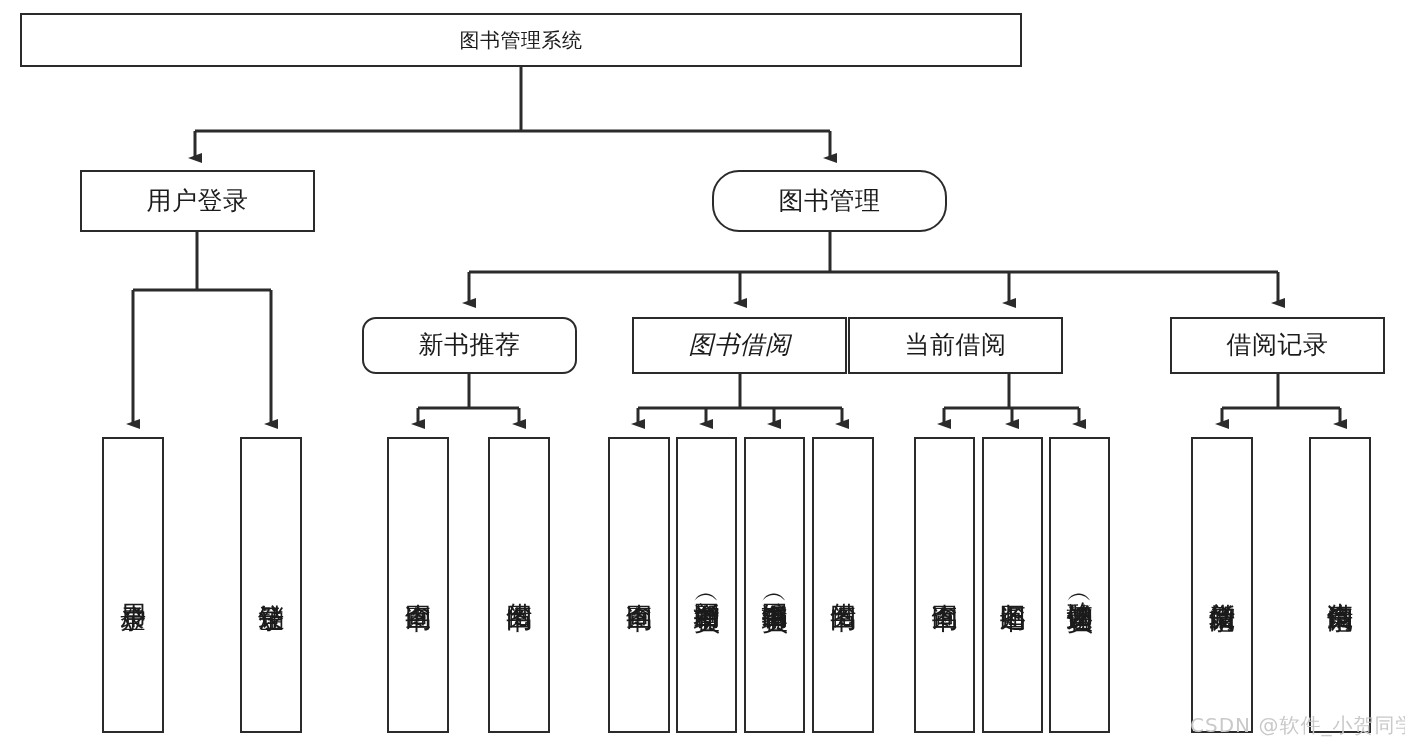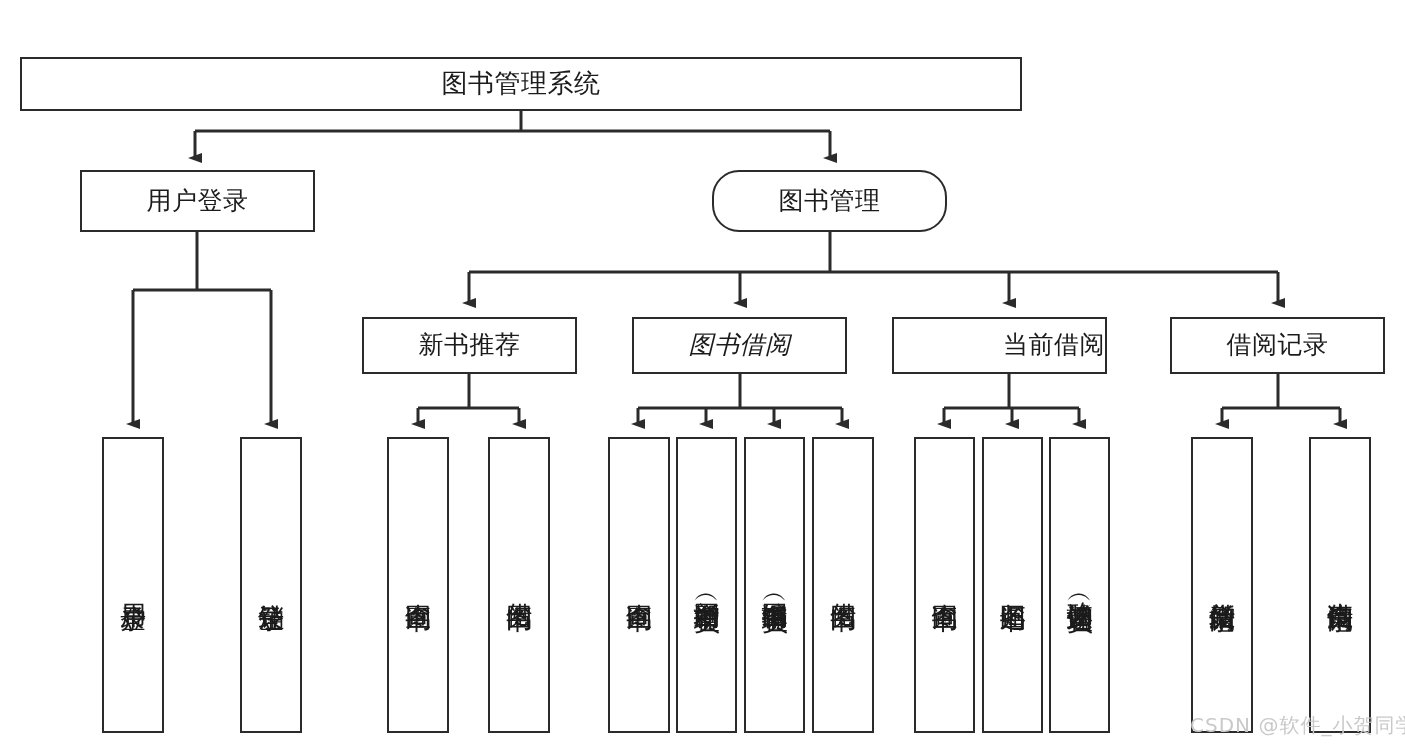--- a/index.html
+++ b/index.html
@@ -50,22 +50,21 @@
     padding-top: 4px;
     padding-bottom: 4px;
   }
   .node.vert .label {
     writing-mode: vertical-rl;
     text-orientation: upright;
     display: block;
     white-space: nowrap;
   }
   .node.root {
-    font-size: 26px;
-    margin-top: 44px;
+    font-size: 20px;
   }
   .watermark {
     position: absolute;
     color: #c9c9c9;
     font-size: 20px;
     letter-spacing: 1px;
     white-space: nowrap;
     user-select: none;
   }
 </style>
@@ -128,27 +127,27 @@
     <span class="label">图书管理系统</span>
   </div>
 
   <div class="node horiz" style="left:80px; top:170px; width:235px; height:62px;">
     <span class="label">用户登录</span>
   </div>
   <div class="node horiz" style="left:712px; top:170px; width:235px; height:62px;border-radius:27px;">
     <span class="label">图书管理</span>
   </div>
 
-  <div class="node horiz" style="left:362px; top:317px; width:215px; height:57px;">
+  <div class="node horiz" style="left:362px; top:317px; width:215px; height:57px;border-radius:14px;">
     <span class="label">新书推荐</span>
   </div>
   <div class="node horiz" style="left:632px; top:317px; width:215px; height:57px;font-style:italic;">
     <span class="label">图书借阅</span>
   </div>
-  <div class="node horiz" style="left:892px; top:317px; width:215px; height:57px;justify-content:flex-end;">
+  <div class="node horiz" style="left:848px; top:317px; width:215px; height:57px;">
     <span class="label">当前借阅</span>
   </div>
   <div class="node horiz" style="left:1170px; top:317px; width:215px; height:57px;">
     <span class="label">借阅记录</span>
   </div>
 
   <div class="node vert" style="left:102px; top:437px; width:62px; height:296px;">
     <span class="label">用户登录</span>
   </div>
   <div class="node vert" style="left:240px; top:437px; width:62px; height:296px;">

